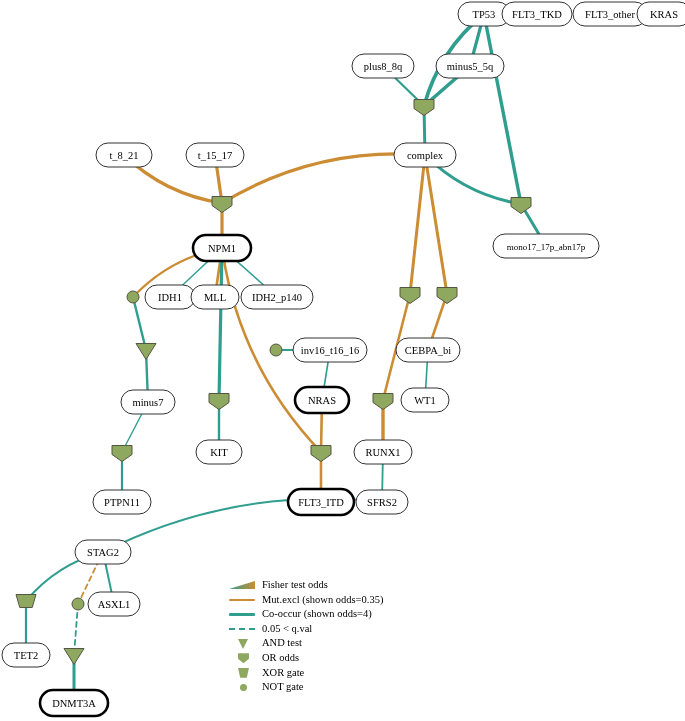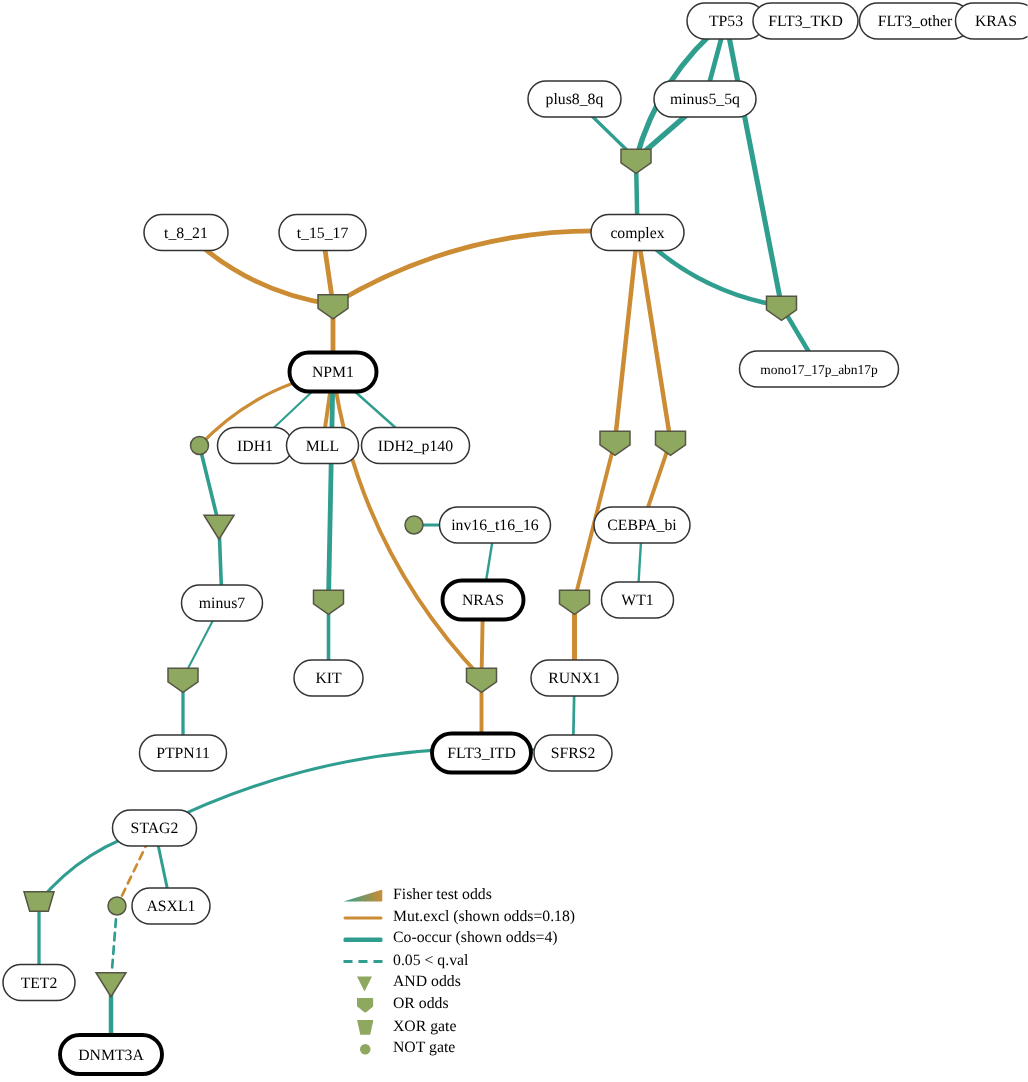--- a/index.html
+++ b/index.html
@@ -1,20 +1,20 @@
 <!DOCTYPE html>
 <html><head>
 <meta charset="utf-8">
 <title>Gene Interaction Network</title>
 <style>
   html,body{margin:0;padding:0;background:#ffffff;}
   body{width:685px;height:721px;position:relative;overflow:hidden;
        font-family:"Liberation Serif", serif;}
   #canvas{position:absolute;left:0;top:0;width:685px;height:721px;}
-  .legend{position:absolute;left:228px;top:590px;width:260px;}
+  .legend{position:absolute;left:228px;top:578px;width:260px;}
   .legend-row{display:flex;align-items:center;height:14.6px;}
   .legend-swatch{width:28px;min-width:28px;height:14px;position:relative;margin-right:6px;}
   .legend-label{font-size:10.5px;color:#000;white-space:nowrap;line-height:1;}
   .lg-line{position:absolute;left:1px;top:6px;width:26px;height:2.6px;border-radius:1px;}
   .lg-dash{position:absolute;left:1px;top:6.3px;width:26px;height:0;border-top:2.2px dashed #2f9e8f;}
   .lg-wedge{position:absolute;left:1px;top:3px;width:26px;height:9px;}
   .lg-gate{position:absolute;left:10px;top:2px;width:11px;height:10px;}
   .gl-and{width:0;height:0;border-left:5.5px solid transparent;border-right:5.5px solid transparent;border-top:10px solid #8fa85f;}
   .gl-or{width:11px;height:10px;background:#8fa85f;clip-path:polygon(0 0,100% 0,100% 55%,50% 100%,0 55%);}
   .gl-xor{width:11px;height:10px;background:#8fa85f;clip-path:polygon(0 0,100% 0,80% 100%,20% 100%);}
@@ -242,39 +242,39 @@
         <svg class="lg-wedge" viewBox="0 0 26 9">
           <polygon points="0,8 26,0 26,8" fill="url(#wedgeGrad)"></polygon>
         </svg>
       </span>
       <span class="legend-label">Fisher test odds</span>
     </div>
     <div class="legend-row">
       <span class="legend-swatch">
         <span class="lg-line" style="background: rgb(204, 140, 51);"></span>
       </span>
-      <span class="legend-label">Mut.excl (shown odds=0.18)</span>
+      <span class="legend-label">Mut.excl (shown odds=0.35)</span>
     </div>
     <div class="legend-row">
       <span class="legend-swatch">
         <span class="lg-line" style="background: rgb(47, 158, 143);"></span>
       </span>
       <span class="legend-label">Co-occur (shown odds=4)</span>
     </div>
     <div class="legend-row">
       <span class="legend-swatch">
         <span class="lg-dash"></span>
       </span>
       <span class="legend-label">0.05 &lt; q.val</span>
     </div>
     <div class="legend-row">
       <span class="legend-swatch">
         <span class="lg-gate gl-and"></span>
       </span>
-      <span class="legend-label">AND odds</span>
+      <span class="legend-label">AND test</span>
     </div>
     <div class="legend-row">
       <span class="legend-swatch">
         <span class="lg-gate gl-or"></span>
       </span>
       <span class="legend-label">OR odds</span>
     </div>
     <div class="legend-row">
       <span class="legend-swatch">
         <span class="lg-gate gl-xor"></span>

